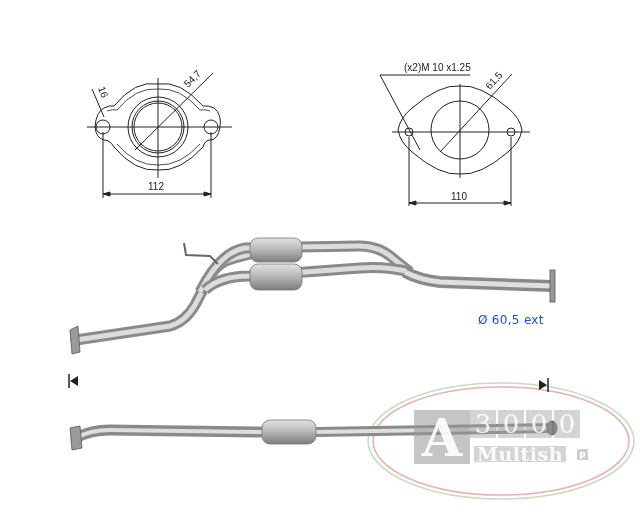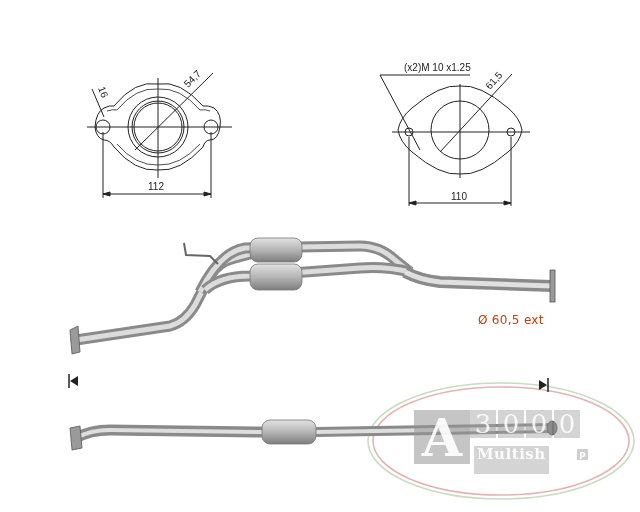--- a/index.html
+++ b/index.html
@@ -1,23 +1,23 @@
 <!DOCTYPE html>
 <html><head>
 <meta charset="utf-8">
 <style>
   html, body { margin: 0; padding: 0; background: #ffffff; }
   body { width: 640px; height: 512px; position: relative; overflow: hidden; font-family: "DejaVu Sans", sans-serif; }
   .layer { position: absolute; left: 0; top: 0; }
   .dim-text { font-family: "Liberation Sans", sans-serif; font-size: 10px; fill: #222; }
-  .ext-label { position: absolute; left: 478px; top: 313px; font-family: "DejaVu Sans", sans-serif; font-size: 12px; color: #c2410c; letter-spacing: 0.3px; }
+  .ext-label { position: absolute; left: 478px; top: 313px; font-family: "DejaVu Sans", sans-serif; font-size: 12px; color: #1d4ed8; letter-spacing: 0.3px; }
   .wm-a { position: absolute; left: 414px; top: 410px; width: 56px; height: 54px; background: rgba(150,150,150,0.55); color: rgba(255,255,255,0.9); font-family: "DejaVu Serif", serif; font-weight: bold; font-size: 52px; line-height: 56px; text-align: center; }
   .wm-digits { position: absolute; left: 470px; top: 410px; display: flex; gap: 2px; }
   .wm-digit { width: 26px; height: 28px; background: rgba(160,160,160,0.45); color: rgba(255,255,255,0.85); font-family: "DejaVu Serif", serif; font-size: 26px; line-height: 28px; text-align: center; }
-  .wm-sub { position: absolute; left: 474px; top: 446px; height: 28px; background: rgba(160,160,160,0.45); color: rgba(255,255,255,0.9); font-family: "DejaVu Serif", serif; font-weight: bold; font-size: 15px; line-height: 16px; padding: 0 3px; letter-spacing: 0.5px; }
+  .wm-sub { position: absolute; left: 474px; top: 446px; height: 16px; background: rgba(160,160,160,0.45); color: rgba(255,255,255,0.9); font-family: "DejaVu Serif", serif; font-weight: bold; font-size: 19px; line-height: 16px; padding: 0 3px; letter-spacing: 0.5px; }
   .wm-p { position: absolute; left: 577px; top: 449px; width: 11px; height: 11px; background: rgba(160,160,160,0.5); color: #fff; font-size: 9px; line-height: 11px; text-align: center; font-family: "DejaVu Sans", sans-serif; font-weight: bold; }
 </style>
 </head>
 <body>
 
 <svg class="layer" width="640" height="512" viewBox="0 0 640 512">
   <defs>
     <linearGradient id="pipeG" x1="0" y1="0" x2="0" y2="1">
       <stop offset="0" stop-color="#eeeeee"></stop>
       <stop offset="0.45" stop-color="#c4c4c4"></stop>

